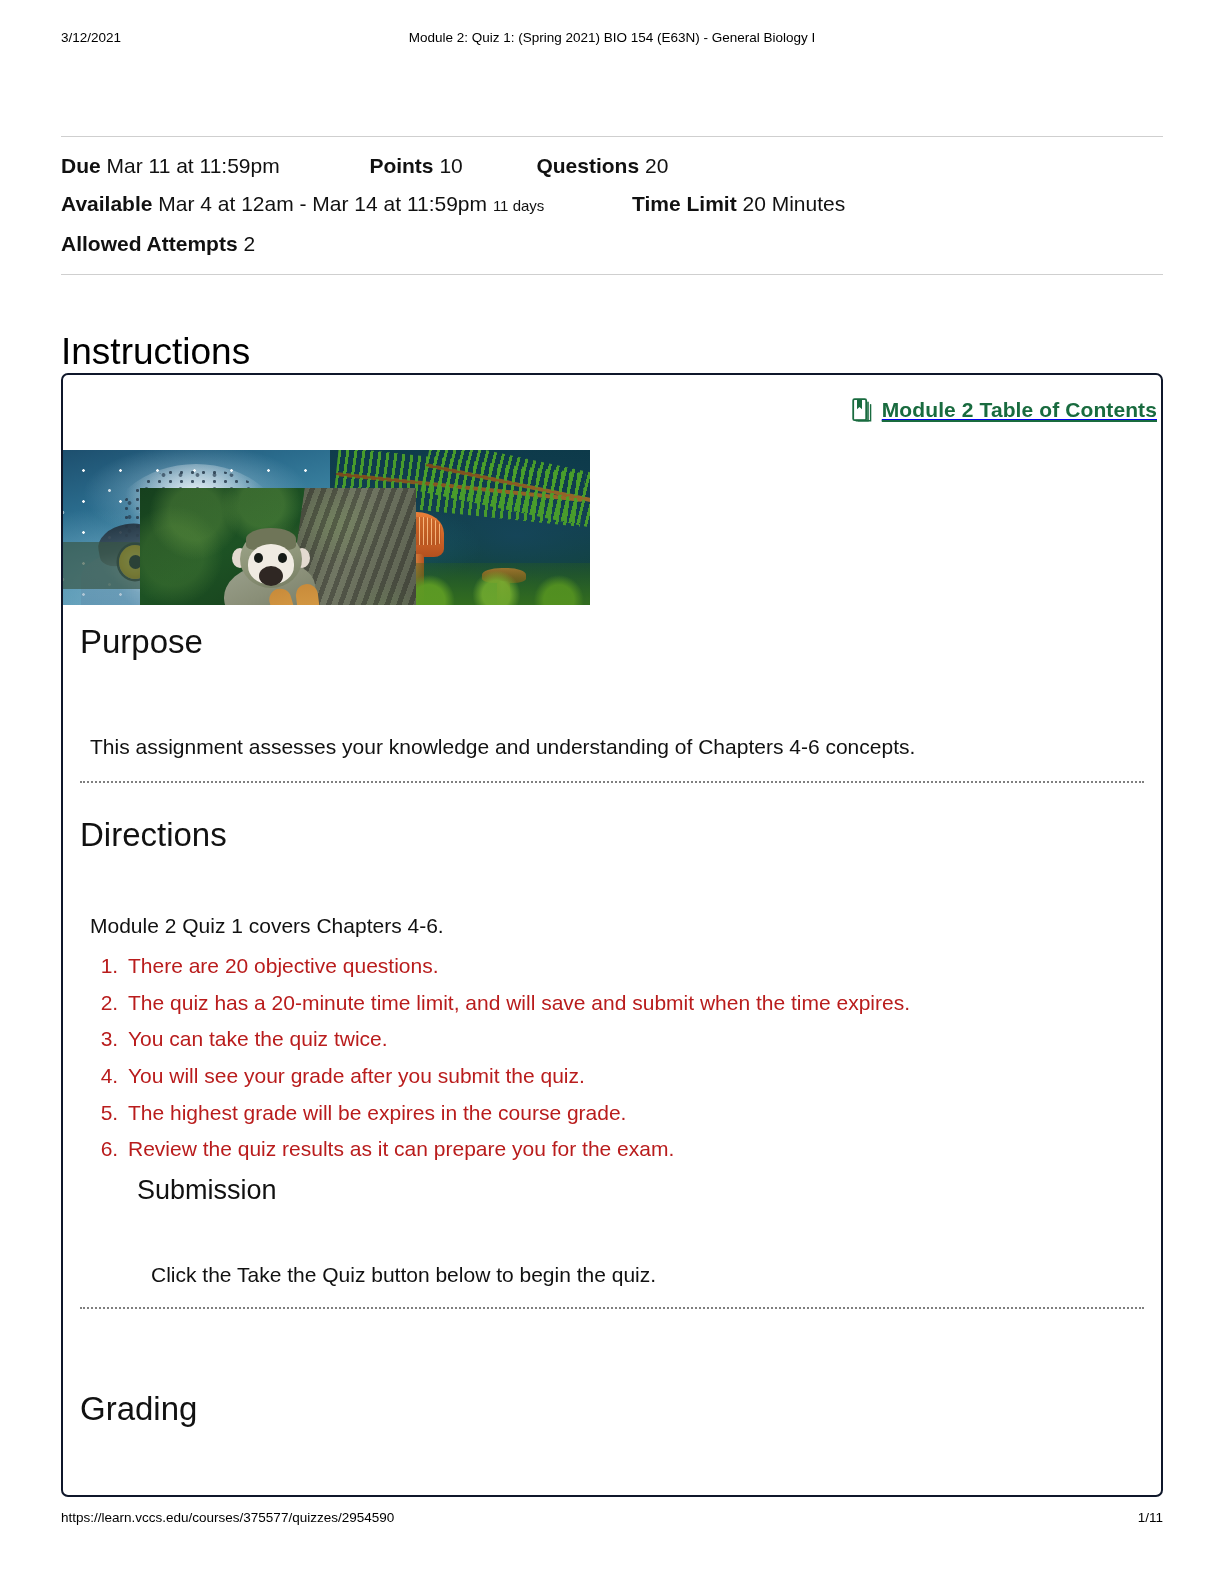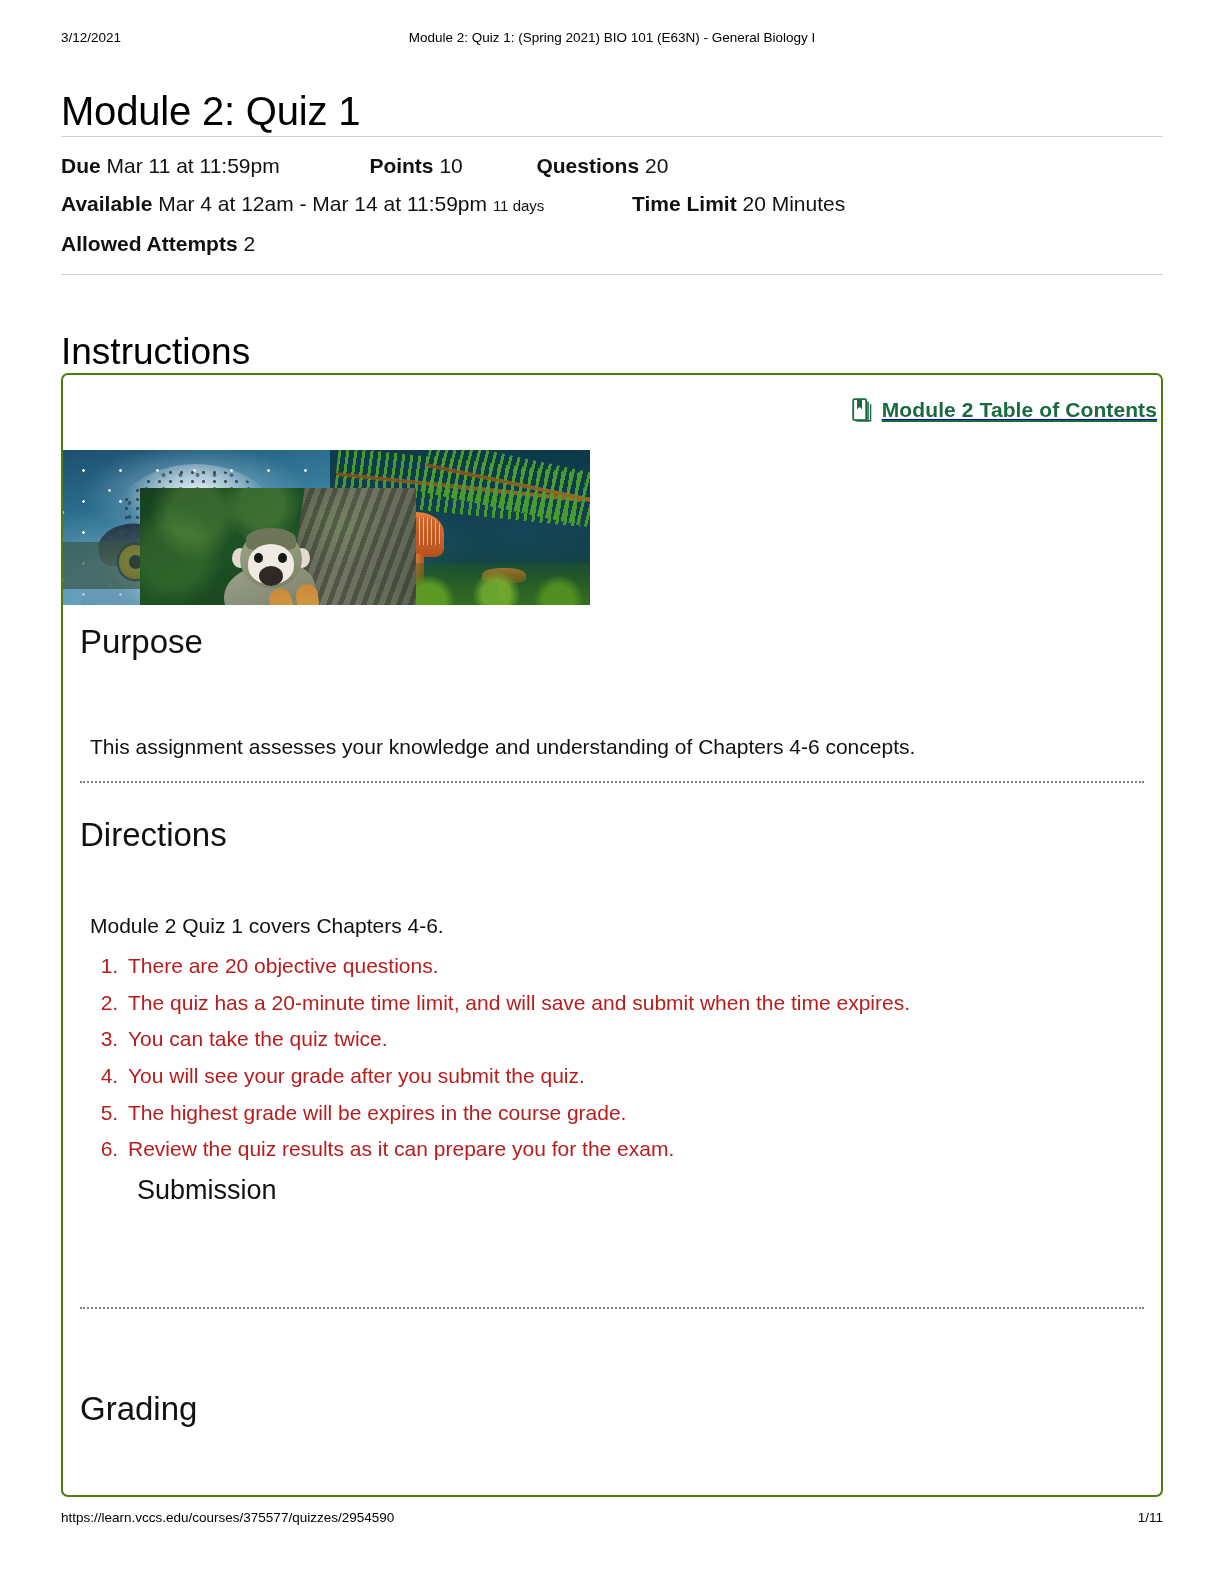--- a/index.html
+++ b/index.html
@@ -102,21 +102,21 @@
   }
 
   
   .content-box {
     position: absolute;
     top: 373px;
     left: 61px;
     width: 1102px;
     height: 1124px;
     box-sizing: border-box;
-    border: 2px solid #4d7c0f;
+    border: 2px solid #0f172a;
     border-radius: 7px;
     background: #fff;
     overflow: hidden;
   }
 
   .toc-link-wrap {
     position: absolute;
     top: 23px;
     right: 4px;
     display: flex;
@@ -503,24 +503,23 @@
   .print-footer .left { position: absolute; left: 0; top: 0; white-space: nowrap; }
   .print-footer .right { position: absolute; right: 0; top: 0; white-space: nowrap; }
 </style>
 </head>
 <body>
 
 <div class="page">
 
   <div class="print-header">
     <span class="left">3/12/2021</span>
-    <span class="center">Module 2: Quiz 1: (Spring 2021) BIO 101 (E63N) - General Biology I</span>
+    <span class="center">Module 2: Quiz 1: (Spring 2021) BIO 154 (E63N) - General Biology I</span>
   </div>
 
-  <h1 class="doc-title">Module 2: Quiz 1</h1>
 
   <hr class="rule top">
 
   <div class="meta">
     <div class="row">
       <b>Due</b>
       <span>Mar 11 at 11:59pm</span>
       <span class="gap-a"></span>
       <b>Points</b>
       <span>10</span>
@@ -630,20 +629,21 @@
     <ol class="directions p-dir-ol">
       <li>There are 20 objective questions.</li>
       <li>The quiz has a 20-minute time limit, and will save and submit when the time expires.</li>
       <li>You can take the quiz twice.</li>
       <li>You will see your grade after you submit the quiz.</li>
       <li>The highest grade will be expires in the course grade.</li>
       <li>Review the quiz results as it can prepare you for the exam.</li>
     </ol>
 
     <h3 class="h3 p-sub-h">Submission</h3>
+    <p class="para p-sub-p">Click the Take the Quiz button below to begin the quiz.</p>
 
     <hr class="dotted p-div-2">
 
     <h2 class="h2 p-grade-h">Grading</h2>
 
   </div>
 
   <div class="print-footer">
     <span class="left">https://learn.vccs.edu/courses/375577/quizzes/2954590</span>
     <span class="right">1/11</span>

